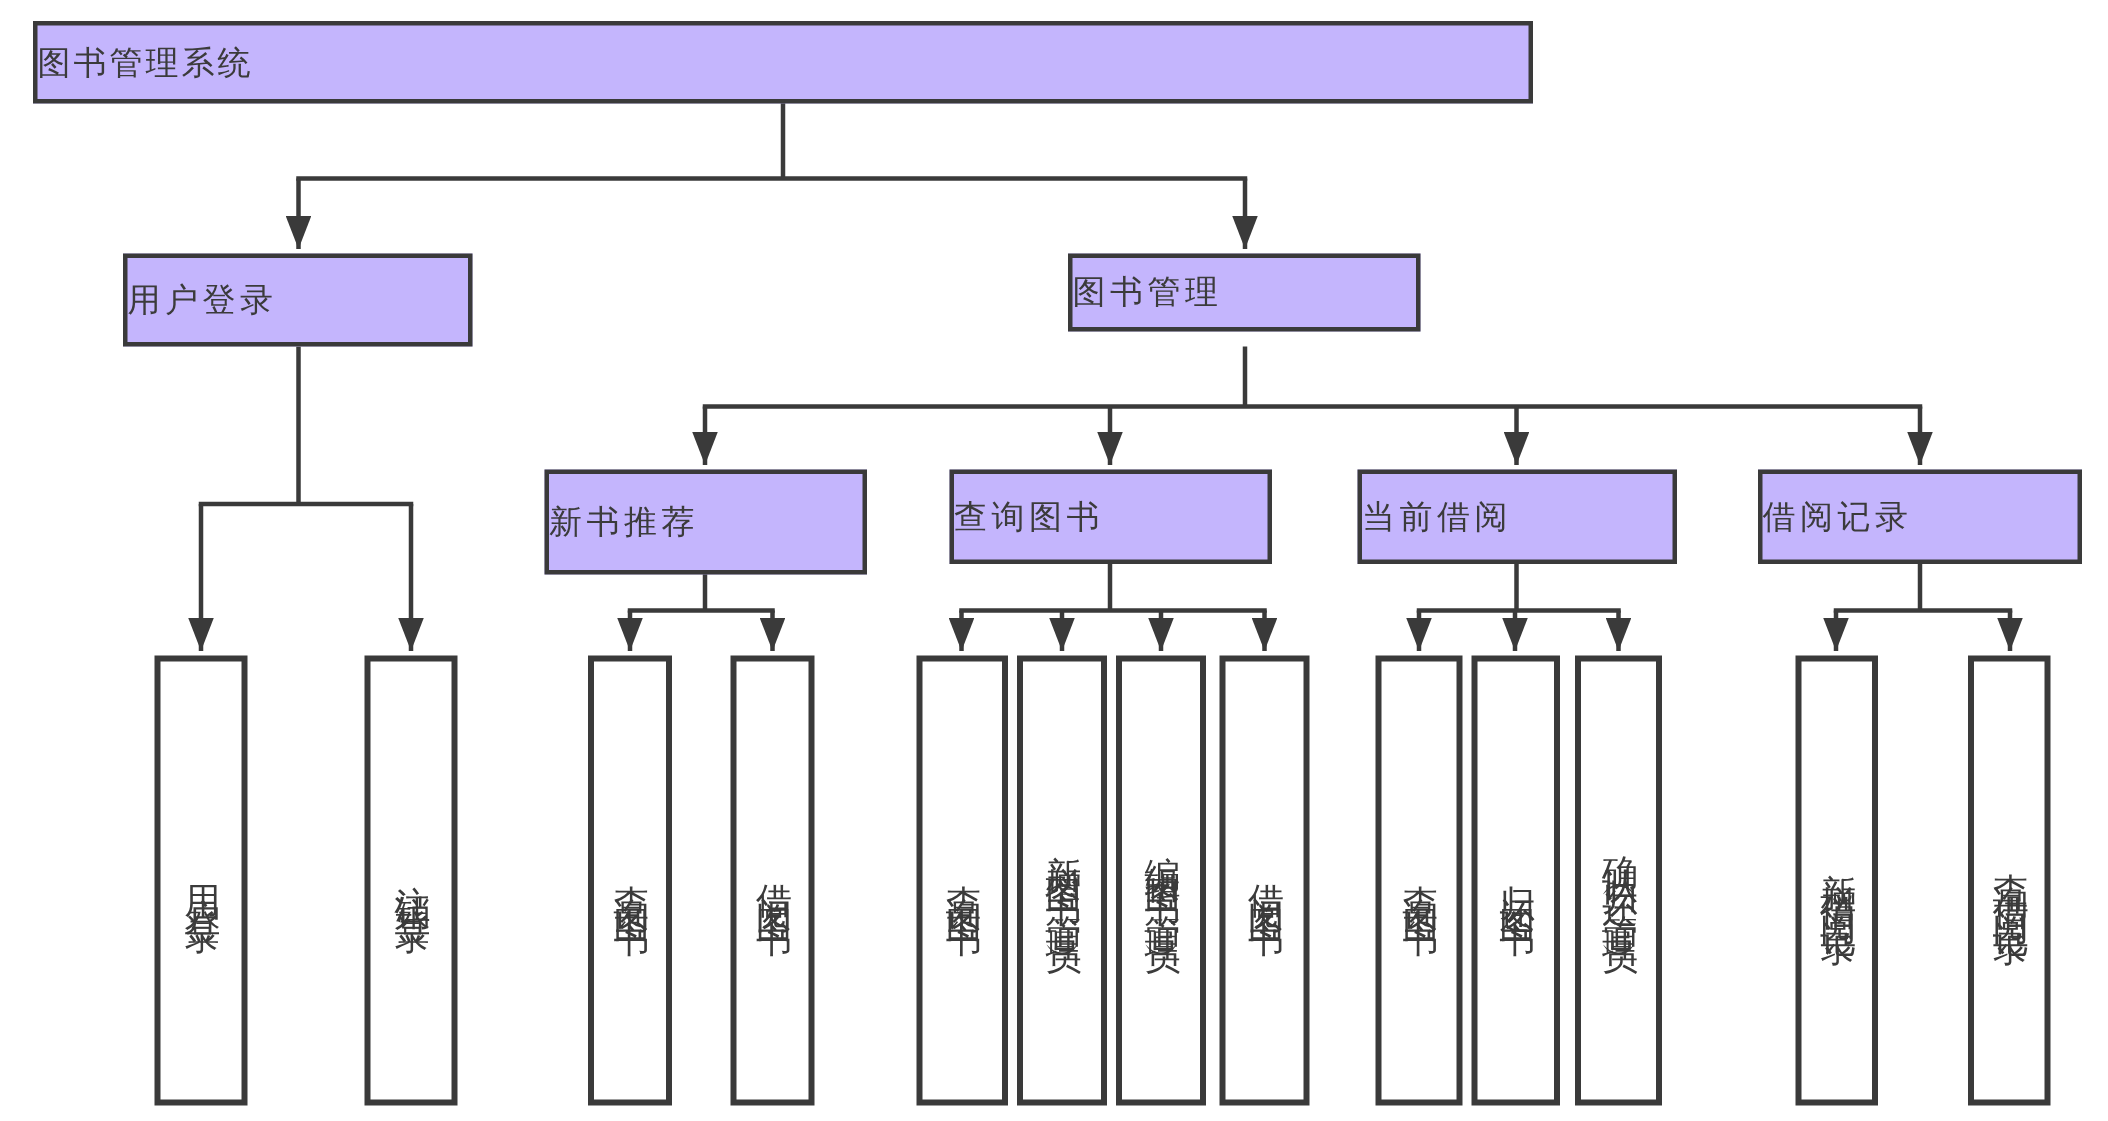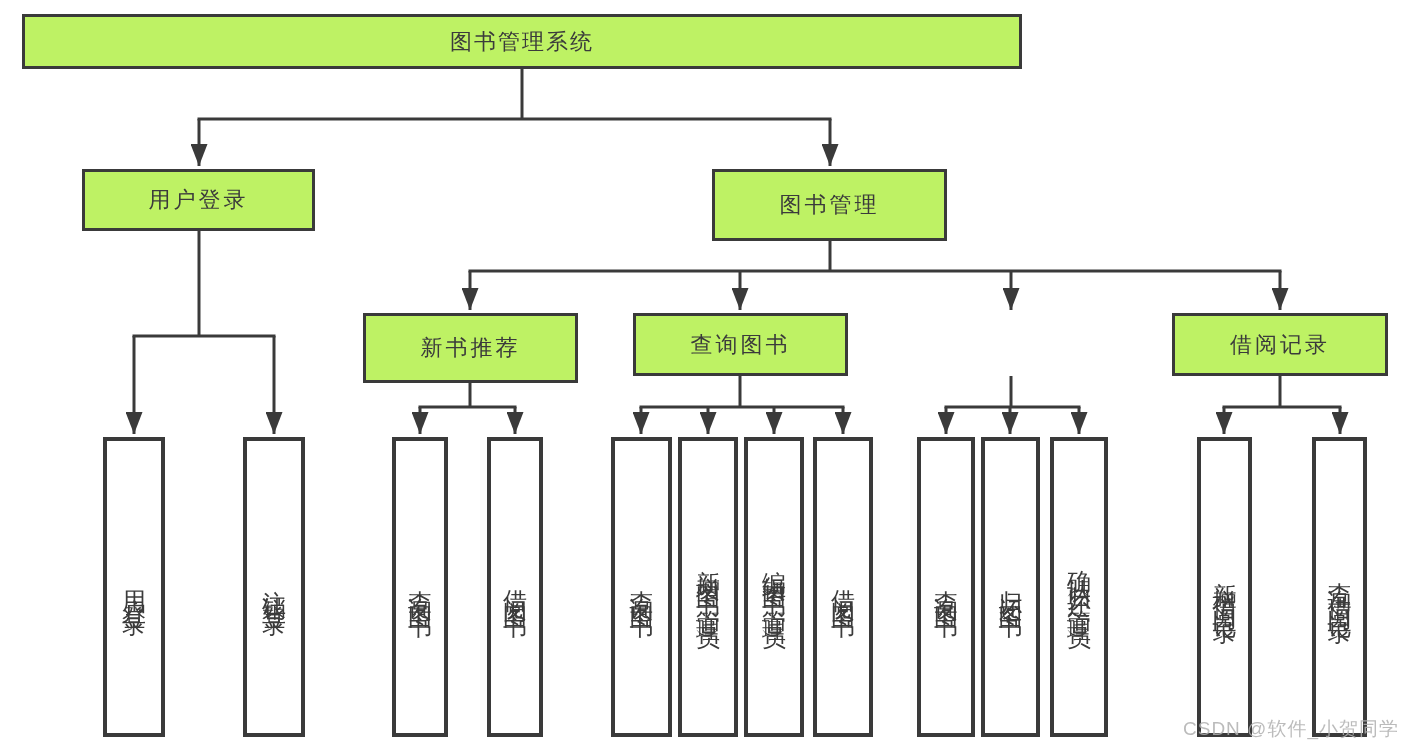--- a/index.html
+++ b/index.html
@@ -15,22 +15,22 @@
     background:var(--background);
     overflow:hidden;
     font-family:"Liberation Sans", sans-serif;
     color:var(--text);
   }
   .wires{position:absolute;left:0;top:0;color:var(--line);}
   .node{
     position:absolute;
     box-sizing:border-box;
     border:3px solid var(--line);
-    background:#bef264;
-    display:flex;align-items:center;justify-content:center;
+    background:#c4b5fd;
+    display:flex;align-items:center;justify-content:flex-start;
     font-size:22px;letter-spacing:3px;
     color:var(--text);
     z-index:2;
   }
   .node.root{letter-spacing:2px;}
   .leaf{
     position:absolute;
     top:437px;height:300px;
     box-sizing:border-box;
     border:4px solid var(--line);
@@ -113,29 +113,32 @@
     </g>
   </svg>
 
   <div class="node root" style="left:22px;top:14px;width:1000px;height:55px">
     <span>图书管理系统</span>
   </div>
 
   <div class="node" style="left:82px;top:169px;width:233px;height:62px">
     <span>用户登录</span>
   </div>
-  <div class="node" style="left:712px;top:169px;width:235px;height:72px">
+  <div class="node" style="left:712px;top:169px;width:235px;height:52px">
     <span>图书管理</span>
   </div>
 
   <div class="node" style="left:363px;top:313px;width:215px;height:70px">
     <span>新书推荐</span>
   </div>
   <div class="node" style="left:633px;top:313px;width:215px;height:63px">
     <span>查询图书</span>
+  </div>
+  <div class="node" style="left:905px;top:313px;width:213px;height:63px">
+    <span>当前借阅</span>
   </div>
   <div class="node" style="left:1172px;top:313px;width:216px;height:63px">
     <span>借阅记录</span>
   </div>
 
   <div class="leaf" style="left:103px;width:62px">
     <span class="vtext">用户登录</span>
   </div>
   <div class="leaf" style="left:243px;width:62px">
     <span class="vtext">注销登录</span>
@@ -171,15 +174,14 @@
     <span class="vtext">确认归还（管理员）</span>
   </div>
 
   <div class="leaf" style="left:1197px;width:55px">
     <span class="vtext">新增借阅记录</span>
   </div>
   <div class="leaf" style="left:1312px;width:55px">
     <span class="vtext">查询借阅记录</span>
   </div>
 
-  <div class="watermark">CSDN @软件_小贺同学</div>
 
 </div>
 
 </body></html>

